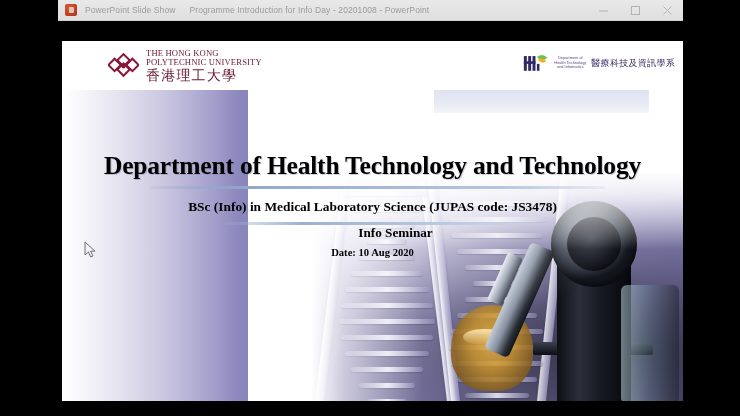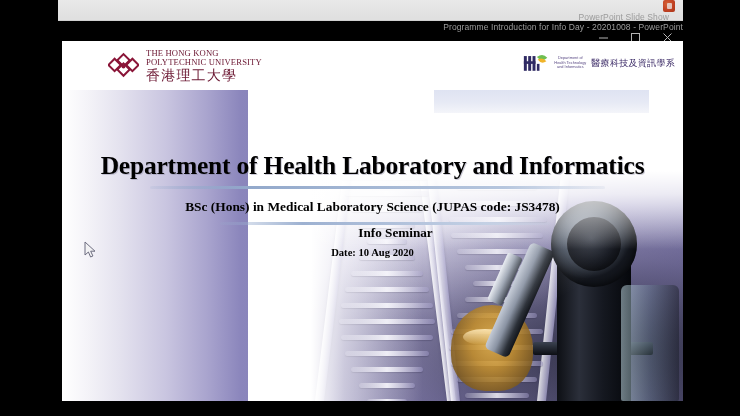--- a/index.html
+++ b/index.html
@@ -9,23 +9,22 @@
     overflow:hidden;
     font-family:"Liberation Sans", sans-serif;
   }
   #screen { position:relative; width:740px; height:416px; background:#000; }
 
   
   #titlebar {
     position:absolute; left:58px; top:0px; width:625px; height:21px;
     background:linear-gradient(#fdfdfd,#f3f3f3);
     border-bottom:1px solid #e2e2e2;
-    display:flex; align-items:flex-end;
+    display:flex; align-items:center;
     opacity:.92;
-    flex-direction:column;
   }
   #pptIcon {
     width:12px; height:12px; margin-left:7px; margin-right:8px;
     border-radius:2px; flex:0 0 auto;
     background:radial-gradient(circle at 35% 32%, #e8693a 0%, #d24726 55%, #b93c1d 100%);
     position:relative;
   }
   #pptIcon::after{
     content:""; position:absolute; left:4px; top:3px; width:5px; height:6px;
     border-radius:1px; background:rgba(255,255,255,.75);
@@ -336,23 +335,23 @@
         <rect x="16" y="14" width="3" height="8" fill="#2f2a63"></rect>
       </svg>
       <div id="htiEn">
         <div>Department of</div>
         <div>Health Technology</div>
         <div>and Informatics</div>
       </div>
       <div id="htiCjk">醫療科技及資訊學系</div>
     </div>
 
-    <div id="titleMain">Department of Health Laboratory and Informatics</div>
+    <div id="titleMain">Department of Health Technology and Technology</div>
     <div id="ruleTop"></div>
-    <div id="titleSub">BSc (Hons) in Medical Laboratory Science (JUPAS code: JS3478)</div>
+    <div id="titleSub">BSc (Info) in Medical Laboratory Science (JUPAS code: JS3478)</div>
     <div id="ruleBottom"></div>
     <div id="seminarTitle">Info Seminar</div>
     <div id="seminarDate">Date: 10 Aug 2020</div>
 
   </div>
 
   <svg id="cursor" viewBox="0 0 13 18">
     <polygon points="1,1 1,14 4.4,11 6.6,16 8.9,15 6.7,10.2 11,10.2" fill="#f2f2f4" stroke="#6d6d80" stroke-width="1"></polygon>
   </svg>
 

